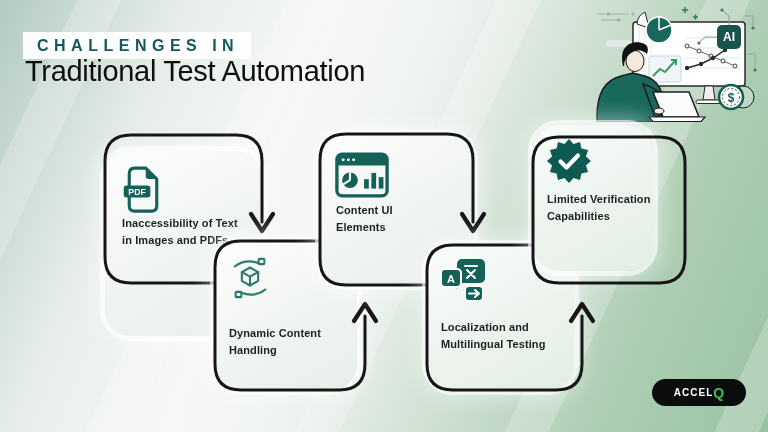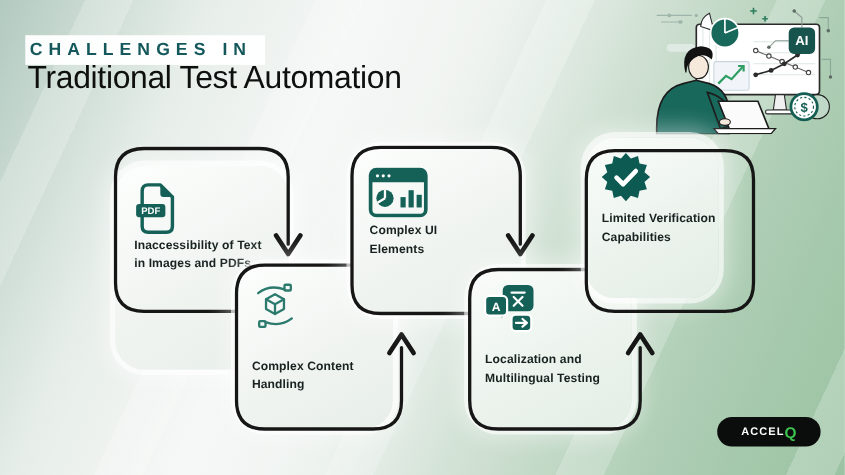--- a/index.html
+++ b/index.html
@@ -5,21 +5,21 @@
   html,body{margin:0;padding:0;}
   body{font-family:"Liberation Sans","DejaVu Sans",sans-serif;}
   #canvas{position:relative;width:768px;height:432px;overflow:hidden;
     background:linear-gradient(112deg,#b2cabf 0%,#e7eeea 20%,#f5f7f6 36%,#eaf0ec 48%,#cfe0d2 64%,#b0cfb6 80%,#a2c7a9 92%,#9cc2a4 100%);}
   .streaks{position:absolute;inset:0;z-index:1;pointer-events:none;
     background:
       repeating-linear-gradient(115deg, rgba(255,255,255,0) 0 70px, rgba(255,255,255,0.22) 70px 110px, rgba(255,255,255,0) 110px 190px),
       linear-gradient(115deg, rgba(255,255,255,0) 30%, rgba(255,255,255,0.25) 46%, rgba(255,255,255,0) 62%);}
   
   .eyebrow-chip{position:absolute;left:23px;top:32px;z-index:6;background:rgba(255,255,255,0.95);
-    padding:5px 12px 4px 4px;text-align:center;}
+    padding:5px 12px 4px 14px;text-align:center;}
   .eyebrow-chip span{font-size:16px;font-weight:bold;letter-spacing:5.5px;color:#14585c;}
   .page-title{position:absolute;left:25px;top:56px;z-index:6;margin:0;font-size:29px;line-height:1.1;
     font-weight:normal;letter-spacing:-0.3px;color:#0e0f0f;}
   
   .card{position:absolute;border-radius:26px;
     background:linear-gradient(150deg,#fdfefd 0%,#f0f4f1 55%,#e7eee8 100%);
     box-shadow:0 0 0 5px rgba(255,255,255,0.6), 0 0 18px 10px rgba(255,255,255,0.38);}
   .card.greener{background:linear-gradient(150deg,#fafdfb 0%,#ecf3ed 55%,#e3eee5 100%);}
   .card-stroke{position:absolute;pointer-events:none;}
   .card-stroke path{stroke:#161616;fill:none;stroke-linecap:round;stroke-linejoin:round;}
@@ -163,21 +163,21 @@
     <div class="icon-wrap" style="left:12px;top:13px;">
       <svg width="46" height="48" viewBox="0 0 48 48" fill="none" stroke="#2c7a6d" stroke-width="2.2" stroke-linecap="round" stroke-linejoin="round">
         <path d="M24,13 L32.5,17.8 V27 L24,31.8 L15.5,27 V17.8 Z"></path>
         <path d="M15.5,17.8 L24,22.5 L32.5,17.8 M24,22.5 V31.8"></path>
         <path d="M8,12 Q19,3.5 33,8.5"></path>
         <rect x="33" y="4" width="6" height="5.5" rx="1"></rect>
         <path d="M40,36 Q29,44.5 15,39.5"></path>
         <rect x="9" y="38.5" width="6" height="5.5" rx="1"></rect>
       </svg>
     </div>
-    <div class="card-label" style="left:14px;top:84px;width:132px;">Complex Content Handling</div>
+    <div class="card-label" style="left:14px;top:84px;width:132px;">Dynamic Content Handling</div>
   </div>
   <svg class="card-stroke" style="left:213px;top:239px;z-index:21;" width="170" height="154" viewBox="0 0 170 154">
     <path class="outline" d="M127,2 H28 Q2,2 2,28 V125 Q2,151 28,151 H126 Q152,151 152,125 V77"></path>
     <path class="arrowhead" d="M141,82 L152,65 L163,82"></path>
   </svg>
 
   <div class="card" style="left:320px;top:134px;width:153px;height:151px;z-index:30;">
     <div class="icon-wrap" style="left:14px;top:18px;">
       <svg width="56" height="46" viewBox="0 0 52 44">
         <rect x="2" y="2" width="48" height="40" rx="5" fill="none" stroke="#156158" stroke-width="3.2"></rect>
@@ -185,21 +185,21 @@
         <circle cx="8" cy="7.5" r="1.4" fill="#ffffff"></circle>
           <circle cx="13" cy="7.5" r="1.4" fill="#ffffff"></circle>
           <circle cx="18" cy="7.5" r="1.4" fill="#ffffff"></circle>
         <circle cx="14.5" cy="27" r="7.5" fill="#156158"></circle>
         <path d="M14.5,27 L14.5,19.5 M14.5,27 L8,31" stroke="#ffffff" stroke-width="2"></path>
         <rect x="28" y="26" width="4.5" height="9" fill="#156158"></rect>
         <rect x="35" y="20" width="4.5" height="15" fill="#156158"></rect>
         <rect x="42" y="24" width="4.5" height="11" fill="#156158"></rect>
       </svg>
     </div>
-    <div class="card-label" style="left:16px;top:68px;width:106px;">Complex UI Elements</div>
+    <div class="card-label" style="left:16px;top:68px;width:106px;">Content UI Elements</div>
   </div>
   <svg class="card-stroke" style="left:318px;top:132px;z-index:31;" width="172" height="155" viewBox="0 0 172 155">
     <path class="outline" d="M142,153 H28 Q2,153 2,127 V28 Q2,2 28,2 H129 Q155,2 155,28 V90"></path>
     <path class="arrowhead" d="M144,82 L155,99 L166,82"></path>
   </svg>
 
   <div class="card greener" style="left:427px;top:245px;width:147px;height:145px;z-index:40;">
     <div class="icon-wrap" style="left:12px;top:12px;">
       <svg width="48" height="48" viewBox="0 0 48 48">
         <rect x="18" y="2" width="28" height="24" rx="5" fill="#156158"></rect>

